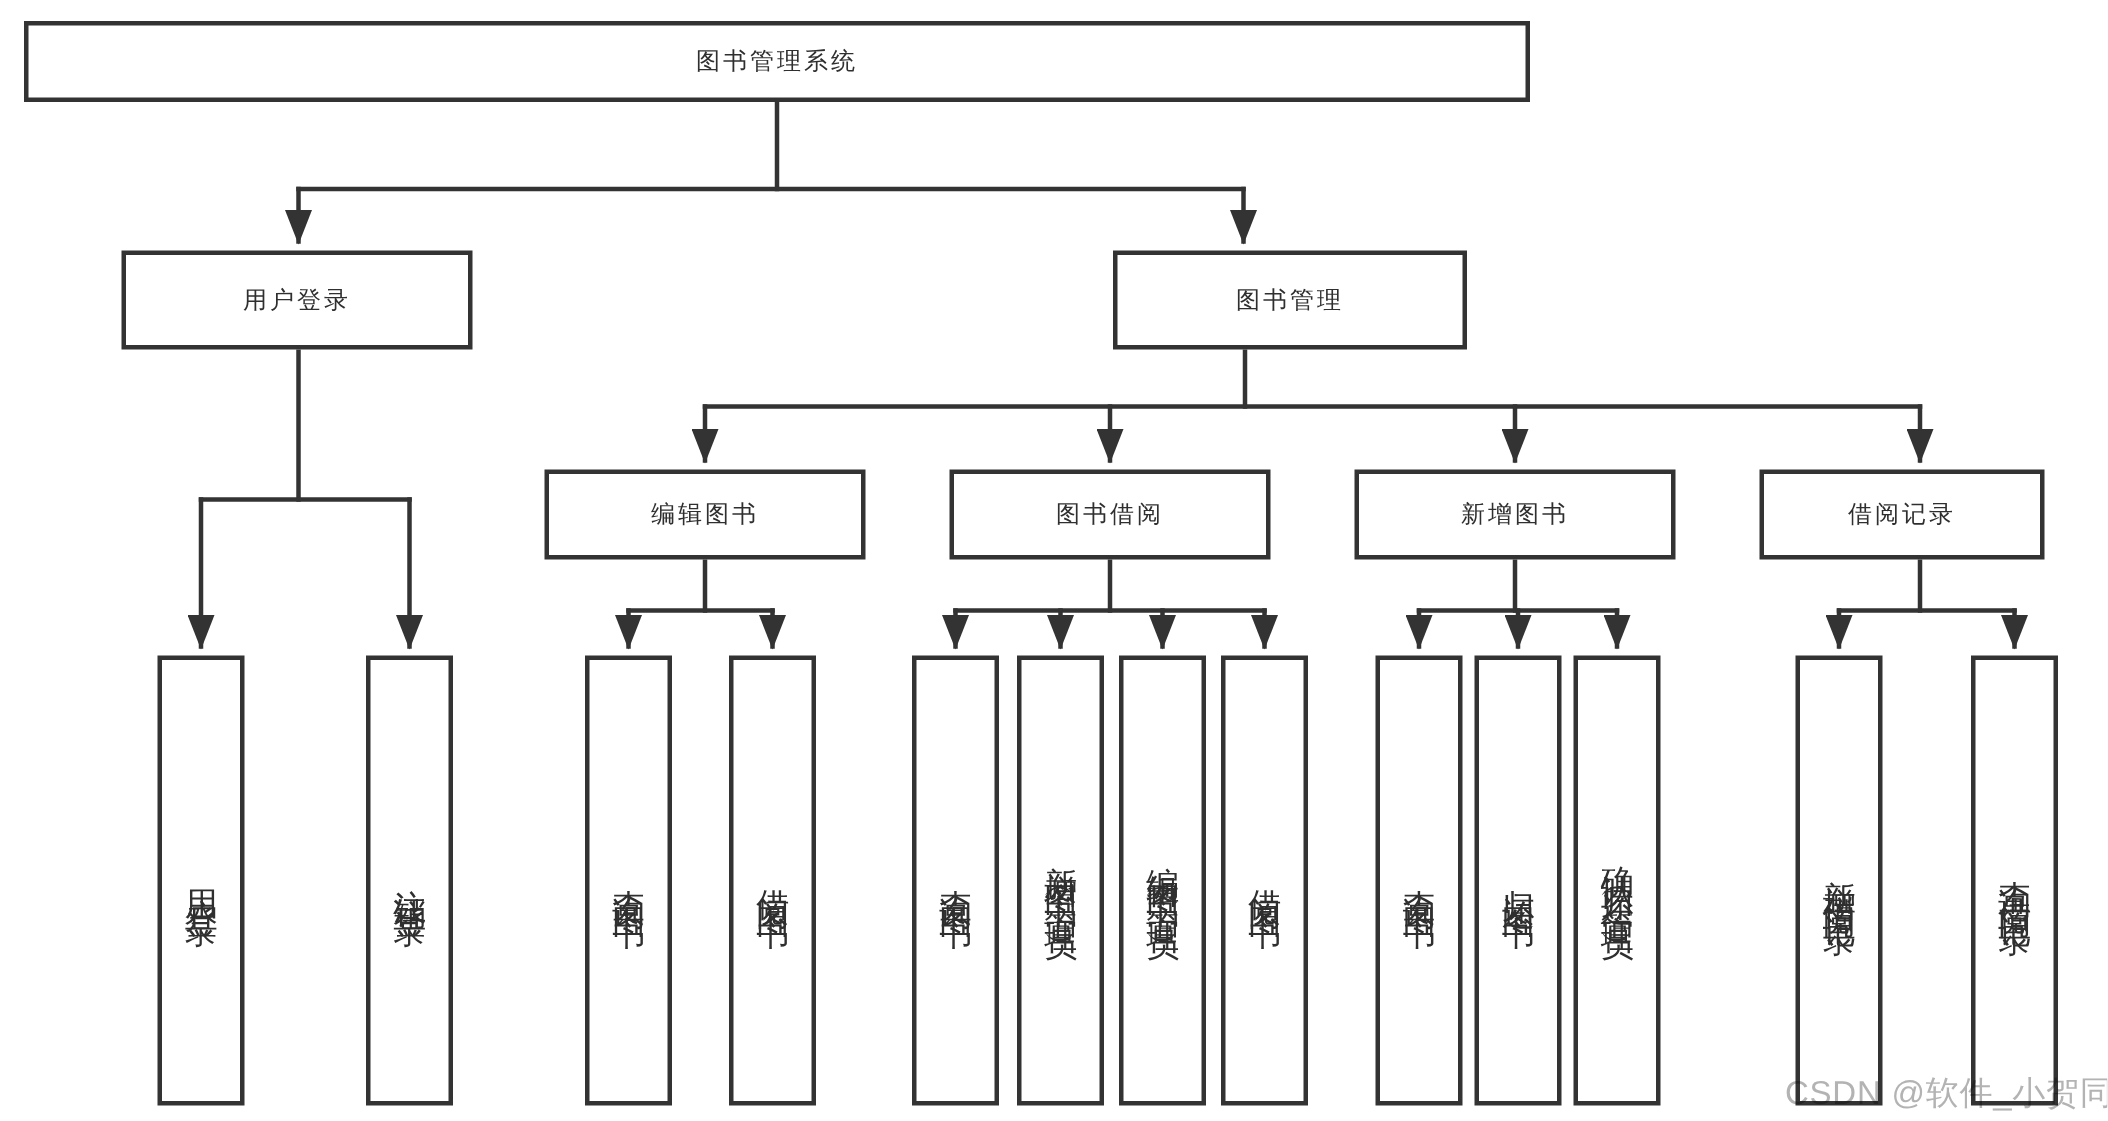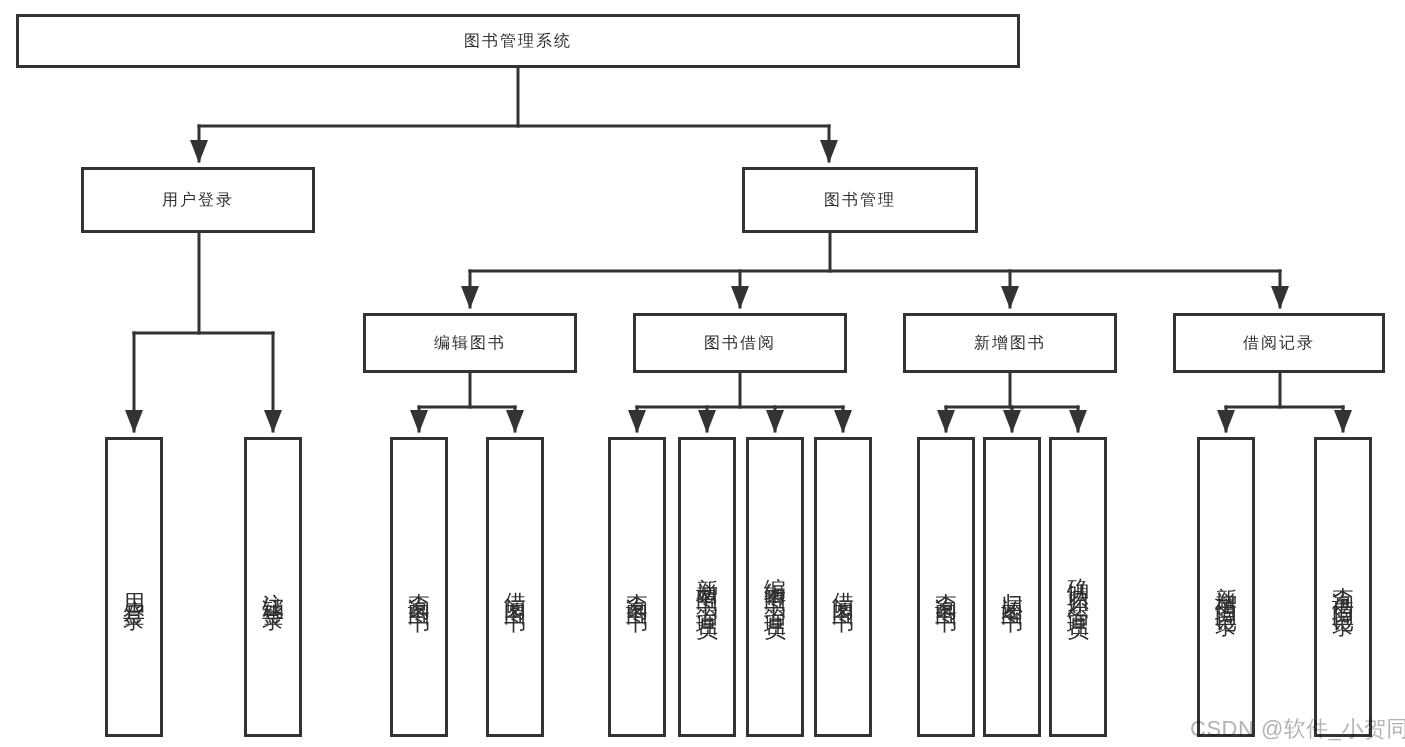--- a/index.html
+++ b/index.html
@@ -119,21 +119,21 @@
 
   <div class="node hbox" style="left:363px; top:313px; width:214px; height:60px;">
     <span>编辑图书</span>
   </div>
   <div class="node hbox" style="left:633px; top:313px; width:214px; height:60px;">
     <span>图书借阅</span>
   </div>
   <div class="node hbox" style="left:903px; top:313px; width:214px; height:60px;">
     <span>新增图书</span>
   </div>
-  <div class="node hbox" style="left:1173px; top:313px; width:212px; height:60px;justify-content:center;">
+  <div class="node hbox" style="left:1173px; top:313px; width:190px; height:60px;justify-content:center;">
     <span>借阅记录</span>
   </div>
 
   <div class="node vbox" style="left:105px; top:437px; width:58px; height:300px;">
     <span>用户登录</span>
   </div>
   <div class="node vbox" style="left:244px; top:437px; width:58px; height:300px;">
     <span>注销登录</span>
   </div>
 

